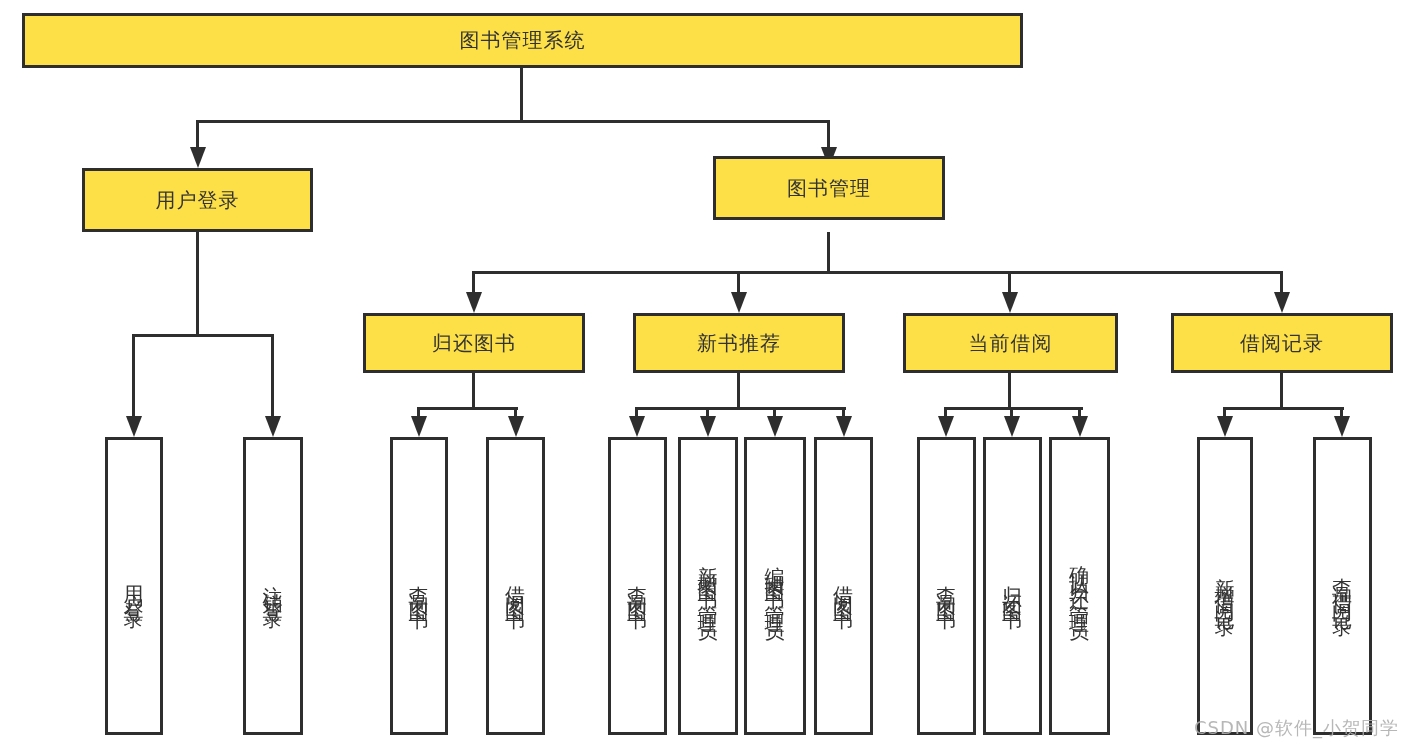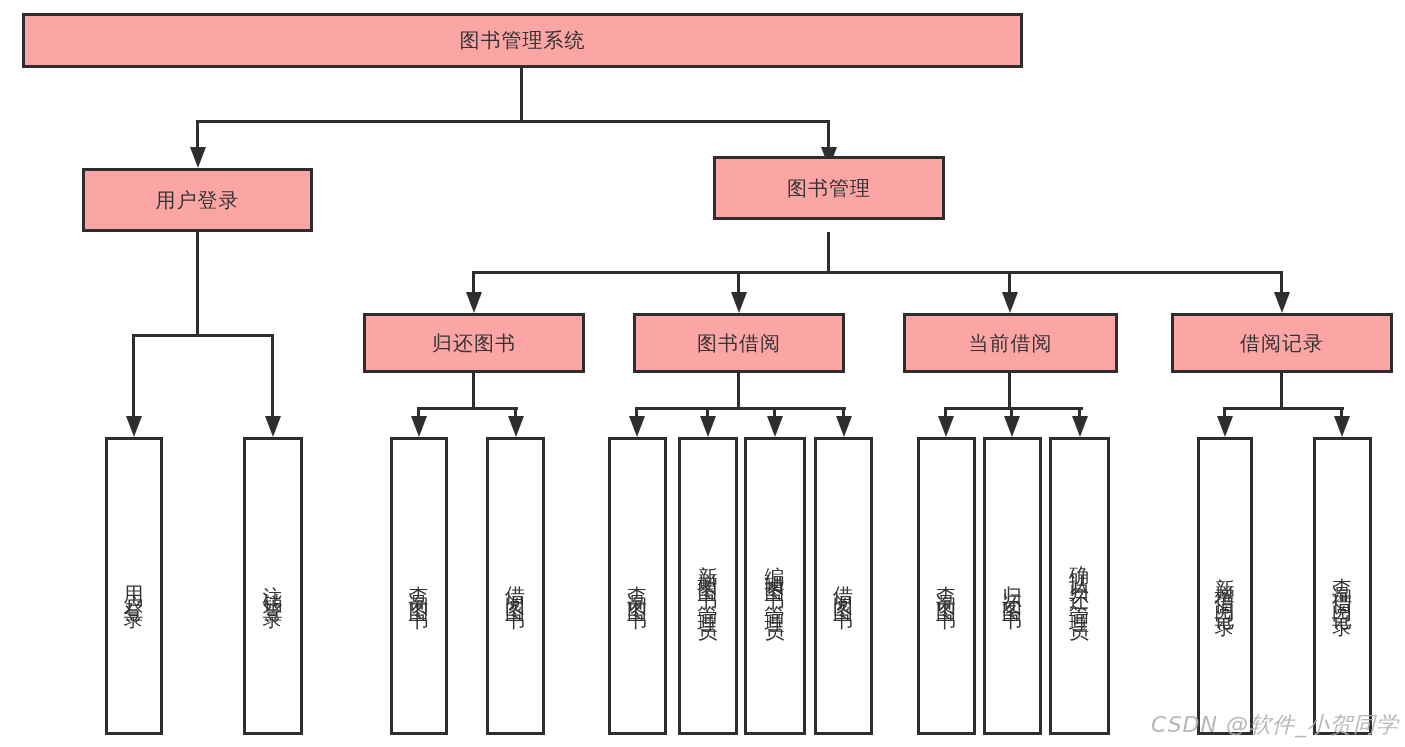--- a/index.html
+++ b/index.html
@@ -9,21 +9,21 @@
     background:#ffffff;
     font-family:"DejaVu Sans","Liberation Sans",sans-serif;
     color:#333333;
     overflow:hidden;
   }
   
   .box{
     position:absolute;
     box-sizing:border-box;
     border:3px solid #2e2e2e;
-    background:#fca5a5;
+    background:#fde047;
     display:flex;align-items:center;justify-content:center;
     font-size:20px;
     letter-spacing:1px;
     color:#333333;
     z-index:2;
   }
   
   .vbox{
     position:absolute;
     box-sizing:border-box;
@@ -47,42 +47,41 @@
     position:absolute;
     width:0;height:0;
     border-left:8px solid transparent;
     border-right:8px solid transparent;
     border-top:21px solid #2e2e2e;
     z-index:1;
   }
   .watermark{
     position:absolute;
     right:6px;bottom:7px;
-    font-size:22px;
+    font-size:18px;
     color:rgba(175,175,175,0.9);
     letter-spacing:1px;
     z-index:3;
     white-space:nowrap;
-    font-style:italic;
   }
 </style>
 </head>
 <body>
 
 <div class="canvas">
 
   <div class="box" style="left:22px;top:13px;width:1001px;height:55px;">图书管理系统</div>
 
   <div class="box" style="left:82px;top:168px;width:231px;height:64px;">用户登录</div>
 
   <div class="box" style="left:713px;top:156px;width:232px;height:64px;">图书管理</div>
 
   <div class="box" style="left:363px;top:313px;width:222px;height:60px;">归还图书</div>
 
-  <div class="box" style="left:633px;top:313px;width:212px;height:60px;">图书借阅</div>
+  <div class="box" style="left:633px;top:313px;width:212px;height:60px;">新书推荐</div>
 
   <div class="box" style="left:903px;top:313px;width:215px;height:60px;">当前借阅</div>
 
   <div class="box" style="left:1171px;top:313px;width:222px;height:60px;">借阅记录</div>
 
   <div class="vbox" style="left:105px;top:437px;width:58px;height:298px;">用户登录</div>
   <div class="vbox" style="left:243px;top:437px;width:60px;height:298px;">注销登录</div>
 
   <div class="vbox" style="left:390px;top:437px;width:58px;height:298px;">查询图书</div>
   <div class="vbox" style="left:486px;top:437px;width:59px;height:298px;">借阅图书</div>

